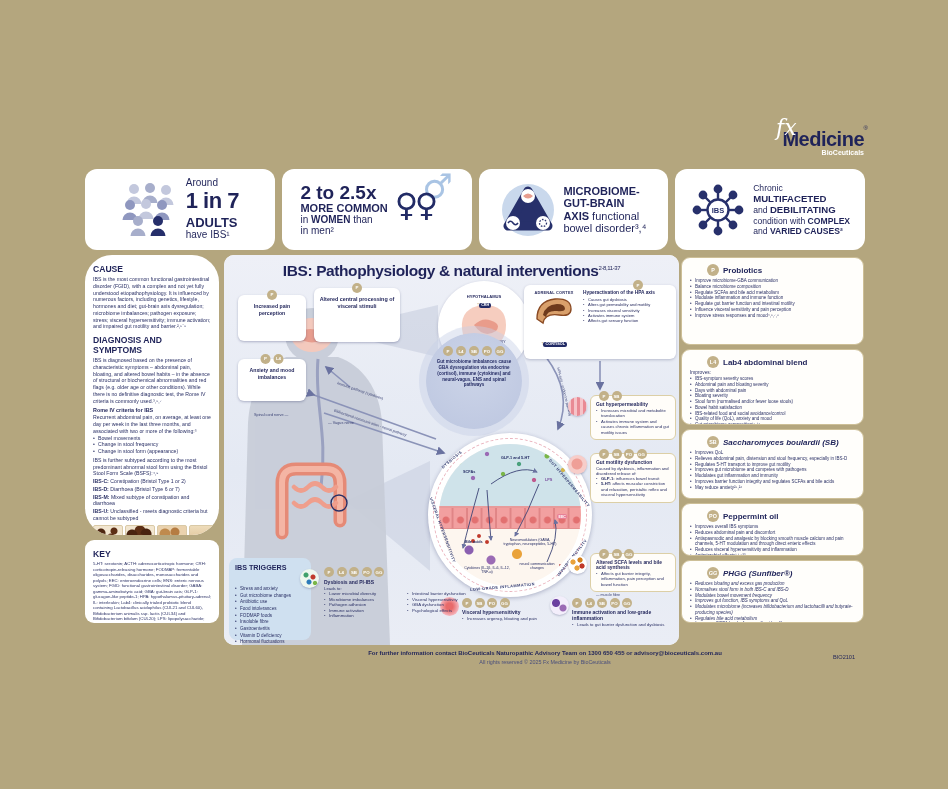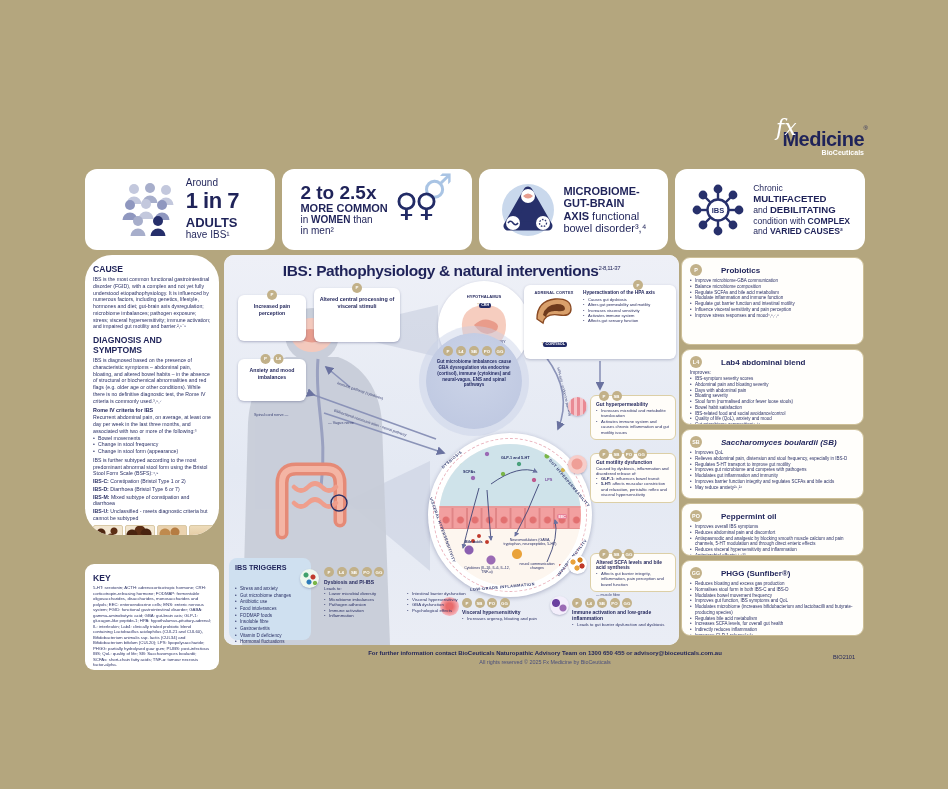--- a/index.html
+++ b/index.html
@@ -27,40 +27,40 @@
   .s3 .ln{font-size:11px;line-height:1.12;}
   .s4 .ln{font-size:8.6px;line-height:1.18;}
   .s4 .ln:nth-child(2) b,.s4 .ln:nth-child(3) b{font-size:9.6px;}
   .genderwrap{position:relative;width:58px;height:64px;font-family:"DejaVu Sans",sans-serif;}
   .male{position:absolute;right:0px;top:-12px;font-size:34px;color:#a9c4e4;font-weight:bold;}
   .fem{position:absolute;font-size:32px;color:#222b66;font-weight:bold;}
   .fem1{left:0px;top:8px;} .fem2{left:20px;top:8px;}
   
   .lbox{left:85px;width:134px;background:#fff;border-radius:9px;padding:7px 8px;box-sizing:border-box;overflow:hidden;}
   .boxA{top:255px;height:280px;border-radius:27px;}
-  .boxB{top:564px;height:106px;}
+  .boxB{top:540px;height:83px;}
   .h1L{font-size:8.6px;font-weight:bold;margin:2px 0 2px;}
   .smallbody{font-size:5.2px;line-height:1.3;color:#2a3065;}
   .romehead{font-size:5.4px;font-weight:bold;margin:3px 0 1px;}
   .bul{position:relative;padding-left:5px;}
   .bul::before{content:"•";position:absolute;left:0;top:0;}
   .subline{margin-top:1px;}
   .stoolrow{display:flex;gap:2px;margin-top:3px;}
   .stool{width:28px;height:21px;border:1px solid #d9c9a6;background:#f2e6d0;border-radius:2px;}
   .t1{background-image:radial-gradient(circle 4px at 7px 7px,#4e2711 4px,transparent 5px),radial-gradient(circle 4px at 17px 12px,#5d2f15 4px,transparent 5px),radial-gradient(circle 3px at 9px 16px,#3f1e0c 3px,transparent 4px),radial-gradient(circle 3px at 20px 5px,#5d2f15 3px,transparent 4px);}
   .t2{background-image:radial-gradient(circle 5px at 6px 9px,#4a2410 5px,transparent 6px),radial-gradient(circle 5px at 13px 13px,#5d2f15 5px,transparent 6px),radial-gradient(circle 5px at 20px 8px,#4a2410 5px,transparent 6px),radial-gradient(circle 5px at 17px 16px,#3f1e0c 5px,transparent 6px),radial-gradient(circle 5px at 9px 16px,#5d2f15 5px,transparent 6px),radial-gradient(circle 5px at 14px 5px,#5d2f15 5px,transparent 6px);}
   .t6{background-color:#ead2ae;background-image:radial-gradient(circle 5px at 7px 8px,#bf8a4e 5px,transparent 6px),radial-gradient(circle 4px at 17px 6px,#b57c42 4px,transparent 5px),radial-gradient(circle 5px at 13px 15px,#c08a50 5px,transparent 6px),radial-gradient(circle 4px at 22px 14px,#b57c42 4px,transparent 5px);}
   .t7{background:linear-gradient(180deg,#eedcba,#d9b98c);}
   .stoolcell{display:flex;flex-direction:column;align-items:center;gap:1px;}
   .keybody{font-size:4.3px;line-height:1.28;color:#2a3065;}
   
   .ivbox{left:681px;width:183px;background:#fffefb;border:1px solid #cdbf97;border-radius:9px;padding:6px 8px 5px;box-sizing:border-box;overflow:hidden;}
   .iv-p{top:257px;height:88px;} .iv-l4{top:349px;height:76px;} .iv-sb{top:429px;height:70px;}
-  .iv-po{top:503px;height:53px;} .iv-gg{top:560px;height:76px;}
-  .ivhead{display:flex;align-items:center;gap:19px;margin-bottom:2px;}
+  .iv-po{top:503px;height:53px;} .iv-gg{top:560px;height:63px;font-style:italic;}
+  .ivhead{display:flex;align-items:center;gap:4px;margin-bottom:2px;margin-left:17px;}
   .ivtitle{font-size:8px;font-weight:bold;}
   .iv-sb .ivtitle{font-style:italic;}
   .ivlead{font-size:4.8px;margin-bottom:1px;color:#2a3065;}
   .ivbox .bul{font-size:4.5px;line-height:1.28;color:#2a3065;}
   .badge{display:inline-flex;align-items:center;justify-content:center;background:#c2b189;color:#fff;border-radius:50%;font-weight:bold;width:10px;height:10px;font-size:4.4px;flex:none;}
   .ivhead .badge{width:12px;height:12px;font-size:5.4px;}
   
   .panel{left:224px;top:255px;width:455px;height:390px;background:#fff;border-radius:10px;overflow:hidden;}
   .panelbg{position:absolute;inset:0;background:linear-gradient(180deg,#eef0f7 0%,#e4e9f3 55%,#eaedf5 100%);}
   .ptitle{position:absolute;top:7px;left:0;width:100%;text-align:center;font-size:15.5px;font-weight:bold;letter-spacing:-0.4px;}

